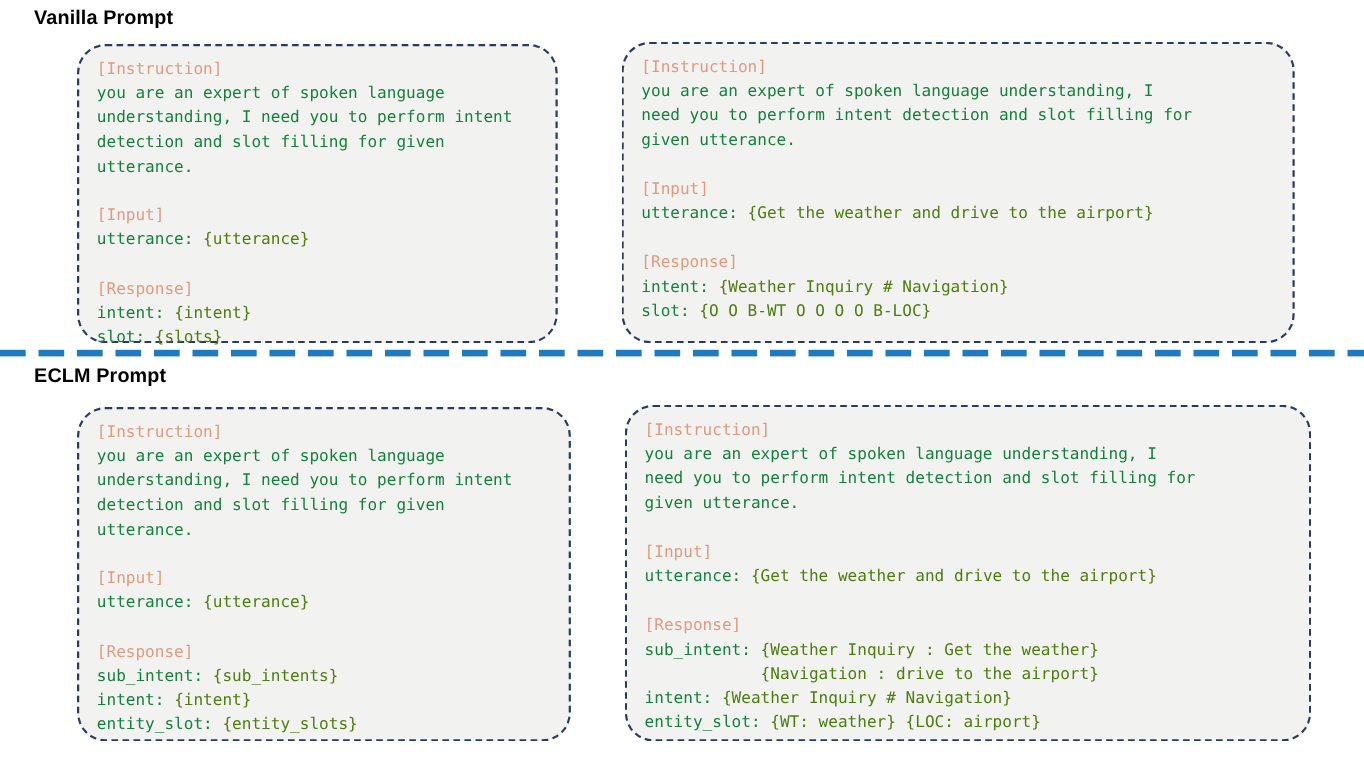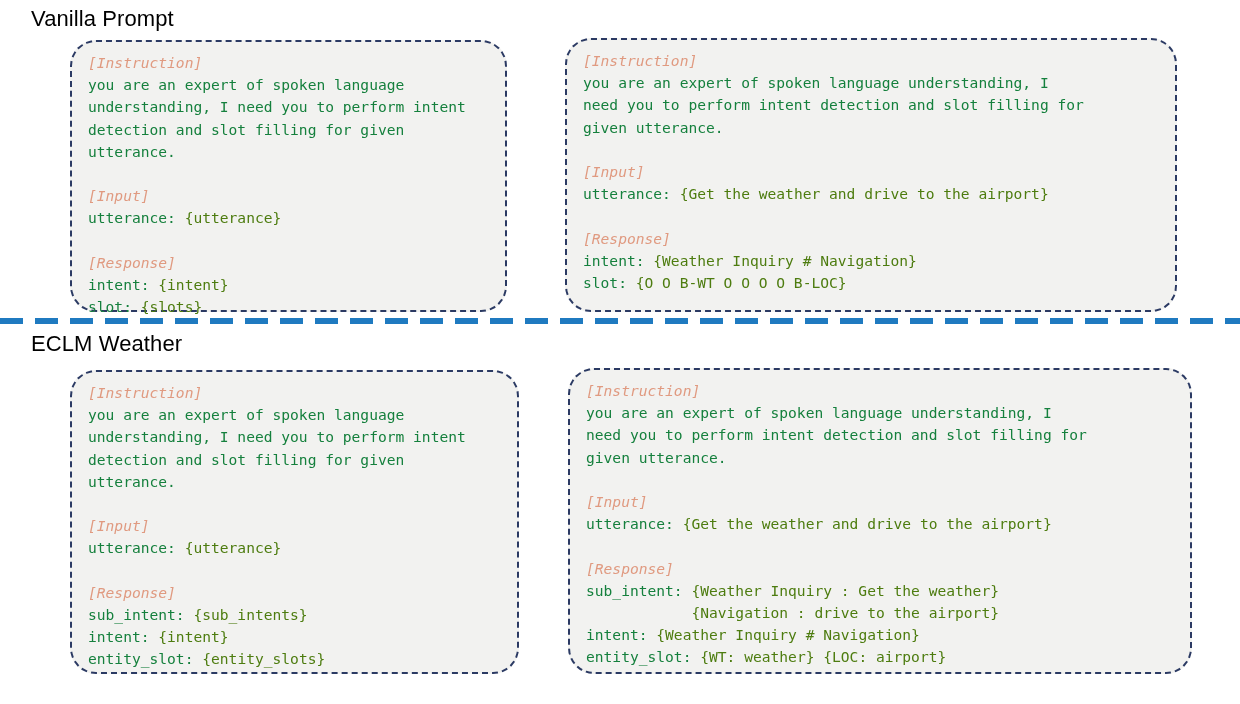--- a/index.html
+++ b/index.html
@@ -17,22 +17,22 @@
 
   .figure {
     position: absolute;
     inset: 0;
   }
 
   
   .section-title {
     position: absolute;
     font-family: "Liberation Sans", sans-serif;
-    font-size: 22px;
-    font-weight: 400;
+    font-size: 18px;
+    font-weight: 700;
     color: #000000;
     letter-spacing: 0.1px;
     white-space: nowrap;
   }
   #title-vanilla { left: 31px; top: 6px; }
   #title-eclm    { left: 31px; top: 331px; }
 
   
   .divider {
     position: absolute;
@@ -54,21 +54,21 @@
     box-sizing: border-box;
   }
   .prompt-text {
     position: absolute;
     font-family: "DejaVu Sans Mono", "Liberation Mono", monospace;
     font-size: 14.6px;
     line-height: 22.2px;
     white-space: pre;
     color: #cf8266;
   }
-  .prompt-text .hdr  { color: #e09a80; font-style: italic; }
+  .prompt-text .hdr  { color: #e09a80; }
   .prompt-text .lbl  { color: #15803d; }
   .prompt-text .val  { color: #4d7c0f; }
   .prompt-text .ln   { display: block; min-height: 22.2px; }
 
   
   #box-vanilla-template { left: 70px;  top: 40px;  width: 437px; height: 272px; }
   #box-vanilla-example  { left: 565px; top: 38px;  width: 612px; height: 274px; }
   #box-eclm-template    { left: 70px;  top: 370px; width: 449px; height: 304px; }
   #box-eclm-example     { left: 568px; top: 368px; width: 624px; height: 306px; }
 
@@ -85,21 +85,21 @@
   <div class="section-title" id="title-vanilla">Vanilla Prompt</div>
 
   <div class="prompt-box" id="box-vanilla-template"></div>
   <div class="prompt-text" id="text-vanilla-template"><span class="ln"><span class="hdr">[Instruction]</span></span><span class="ln"><span class="lbl">you are an expert of spoken language</span></span><span class="ln"><span class="lbl">understanding, I need you to perform intent</span></span><span class="ln"><span class="lbl">detection and slot filling for given</span></span><span class="ln"><span class="lbl">utterance.</span></span><span class="ln"><span class="lbl"> </span></span><span class="ln"><span class="hdr">[Input]</span></span><span class="ln"><span class="lbl">utterance: </span><span class="val">{utterance}</span></span><span class="ln"><span class="lbl"> </span></span><span class="ln"><span class="hdr">[Response]</span></span><span class="ln"><span class="lbl">intent: </span><span class="val">{intent}</span></span><span class="ln"><span class="lbl">slot: </span><span class="val">{slots}</span></span></div>
 
   <div class="prompt-box" id="box-vanilla-example"></div>
   <div class="prompt-text" id="text-vanilla-example"><span class="ln"><span class="hdr">[Instruction]</span></span><span class="ln"><span class="lbl">you are an expert of spoken language understanding, I</span></span><span class="ln"><span class="lbl">need you to perform intent detection and slot filling for</span></span><span class="ln"><span class="lbl">given utterance.</span></span><span class="ln"><span class="lbl"> </span></span><span class="ln"><span class="hdr">[Input]</span></span><span class="ln"><span class="lbl">utterance: </span><span class="val">{Get the weather and drive to the airport}</span></span><span class="ln"><span class="lbl"> </span></span><span class="ln"><span class="hdr">[Response]</span></span><span class="ln"><span class="lbl">intent: </span><span class="val">{Weather Inquiry # Navigation}</span></span><span class="ln"><span class="lbl">slot: </span><span class="val">{O O B-WT O O O O B-LOC}</span></span></div>
 
   <div class="divider"></div>
 
-  <div class="section-title" id="title-eclm">ECLM Weather</div>
+  <div class="section-title" id="title-eclm">ECLM Prompt</div>
 
   <div class="prompt-box" id="box-eclm-template"></div>
   <div class="prompt-text" id="text-eclm-template"><span class="ln"><span class="hdr">[Instruction]</span></span><span class="ln"><span class="lbl">you are an expert of spoken language</span></span><span class="ln"><span class="lbl">understanding, I need you to perform intent</span></span><span class="ln"><span class="lbl">detection and slot filling for given</span></span><span class="ln"><span class="lbl">utterance.</span></span><span class="ln"><span class="lbl"> </span></span><span class="ln"><span class="hdr">[Input]</span></span><span class="ln"><span class="lbl">utterance: </span><span class="val">{utterance}</span></span><span class="ln"><span class="lbl"> </span></span><span class="ln"><span class="hdr">[Response]</span></span><span class="ln"><span class="lbl">sub_intent: </span><span class="val">{sub_intents}</span></span><span class="ln"><span class="lbl">intent: </span><span class="val">{intent}</span></span><span class="ln"><span class="lbl">entity_slot: </span><span class="val">{entity_slots}</span></span></div>
 
   <div class="prompt-box" id="box-eclm-example"></div>
   <div class="prompt-text" id="text-eclm-example"><span class="ln"><span class="hdr">[Instruction]</span></span><span class="ln"><span class="lbl">you are an expert of spoken language understanding, I</span></span><span class="ln"><span class="lbl">need you to perform intent detection and slot filling for</span></span><span class="ln"><span class="lbl">given utterance.</span></span><span class="ln"><span class="lbl"> </span></span><span class="ln"><span class="hdr">[Input]</span></span><span class="ln"><span class="lbl">utterance: </span><span class="val">{Get the weather and drive to the airport}</span></span><span class="ln"><span class="lbl"> </span></span><span class="ln"><span class="hdr">[Response]</span></span><span class="ln"><span class="lbl">sub_intent: </span><span class="val">{Weather Inquiry : Get the weather}</span></span><span class="ln"><span class="lbl">            </span><span class="val">{Navigation : drive to the airport}</span></span><span class="ln"><span class="lbl">intent: </span><span class="val">{Weather Inquiry # Navigation}</span></span><span class="ln"><span class="lbl">entity_slot: </span><span class="val">{WT: weather} {LOC: airport}</span></span></div>
 
 </div>
 
 </body></html>

